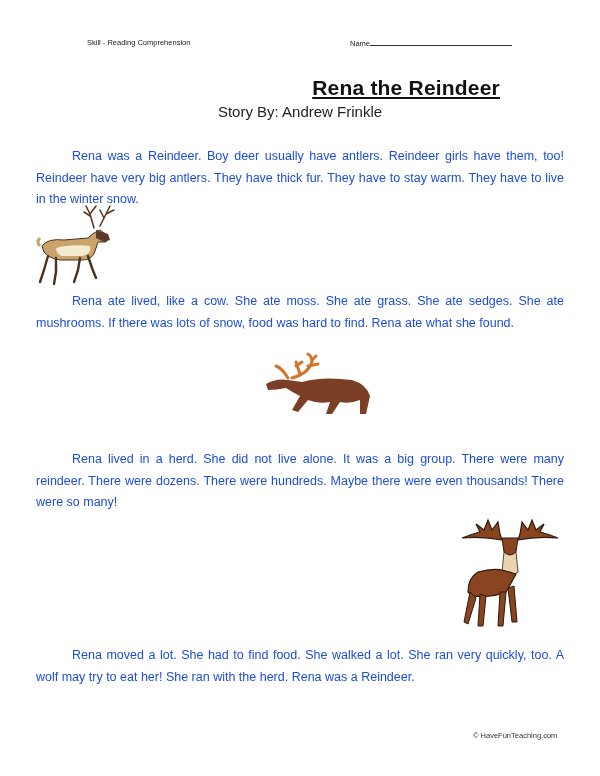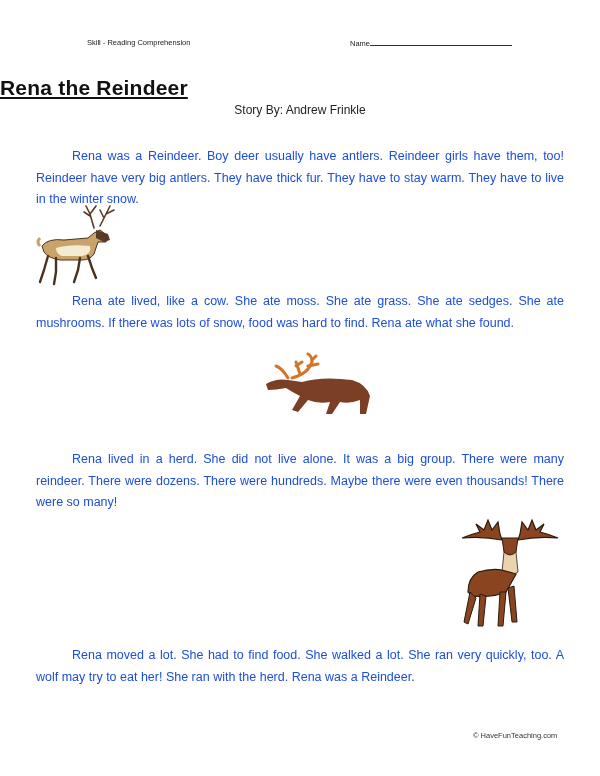--- a/index.html
+++ b/index.html
@@ -1,22 +1,22 @@
 <!DOCTYPE html>
 <html><head>
 <meta charset="utf-8">
 <style>
   html, body { margin: 0; padding: 0; background: #ffffff; }
   body { width: 600px; height: 776px; position: relative; overflow: hidden; color: #111; font-family: "Liberation Sans", sans-serif; }
   .hdr { position: absolute; top: 38px; font-size: 7.5px; color: #222; }
   .skill { left: 43px; margin-left: 44px; }
   .name { left: 350px; text-align: center; }
   .name-line { display: inline-block; width: 142px; border-bottom: 1px solid #333; height: 7px; vertical-align: baseline; }
-  .title { position: absolute; top: 76px; left: 0; width: 500px; text-align: left; font-size: 21px; font-weight: bold; text-decoration: underline; letter-spacing: 0.2px; }
-  .subtitle { position: absolute; top: 103px; left: 0; width: 600px; text-align: center; font-size: 12px; color: #222; }
+  .title { position: absolute; top: 76px; left: 0; width: 500px; text-align: right; font-size: 21px; font-weight: bold; text-decoration: underline; letter-spacing: 0.2px; }
+  .subtitle { position: absolute; top: 103px; left: 0; width: 600px; text-align: center; font-size: 15px; color: #222; }
   .para { position: absolute; left: 36px; width: 528px; font-size: 12.5px; line-height: 21.5px; text-align: justify; text-indent: 36px; color: #1d4ed8; }
   .p1 { top: 146px; }
   .p2 { top: 291px; }
   .p3 { top: 449px; }
   .p4 { top: 645px; }
   .img { position: absolute; }
   .deer1 { left: 34px; top: 202px; width: 94px; height: 86px; }
   .deer2 { left: 262px; top: 352px; width: 112px; height: 68px; }
   .deer3 { left: 452px; top: 512px; width: 116px; height: 124px; }
   .footer { position: absolute; top: 731px; left: 437px; font-size: 7.5px; color: #333; margin-left: 36px; }

